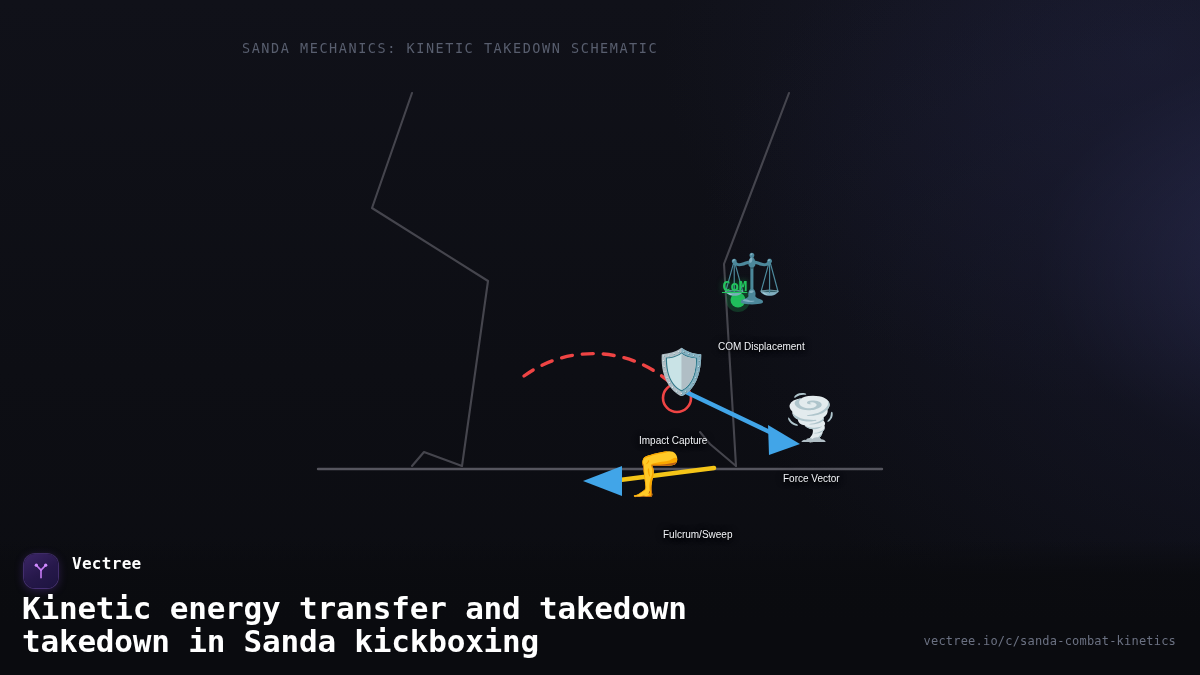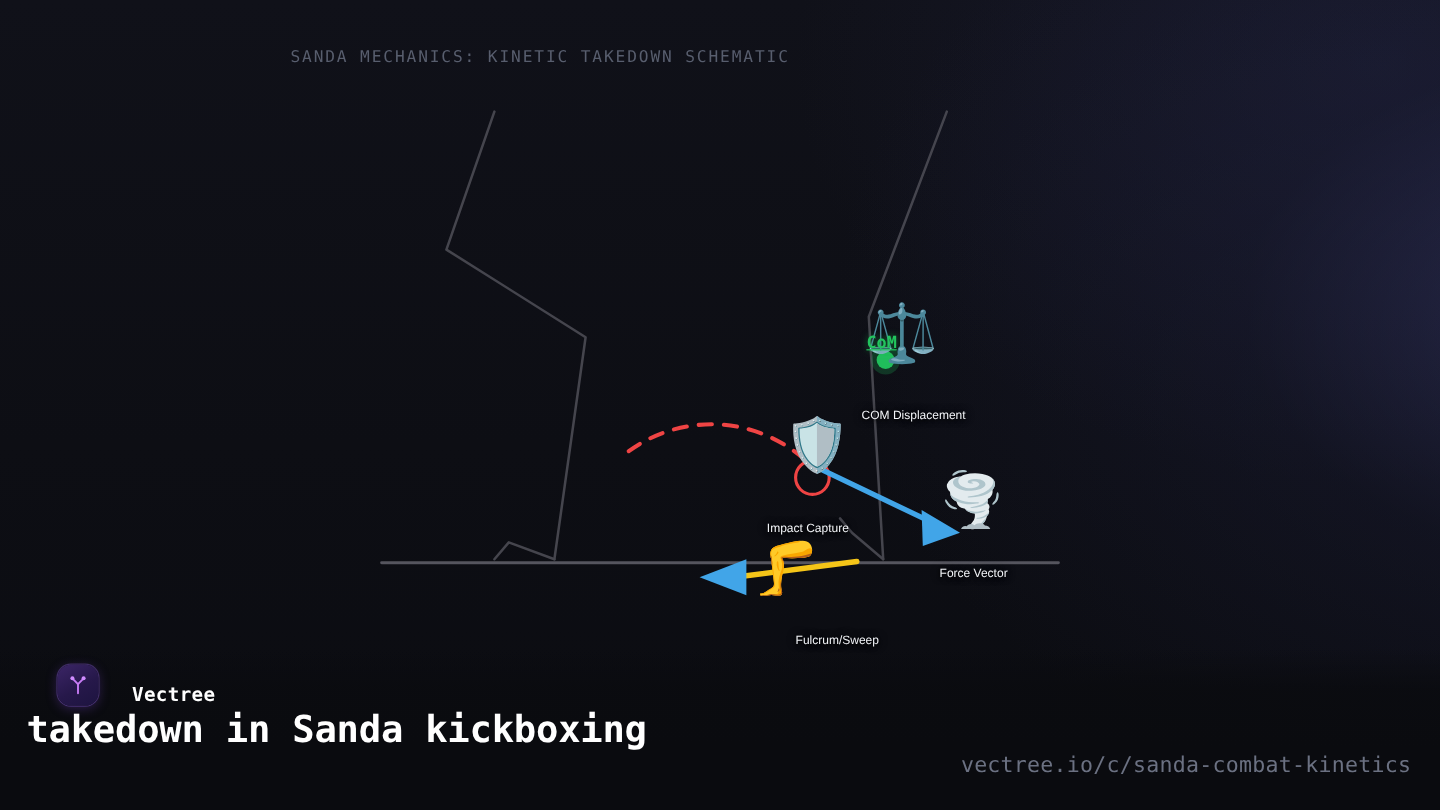--- a/index.html
+++ b/index.html
@@ -52,41 +52,41 @@
   }
   #label-com{left:718px;top:341px;}
   #label-impact{left:639px;top:435px;}
   #label-force{left:783px;top:473px;}
   #label-fulcrum{left:636px;top:529px;margin-left:27px;}
   
   #footer{
     position:absolute;left:0;bottom:0;width:1200px;height:135px;
     background:linear-gradient(180deg,rgba(11,12,17,0) 0%,rgba(10,11,15,.85) 26%,#0a0b0f 62%);
   }
-  #brand-row{position:absolute;left:24px;top:14px;display:flex;align-items:flex-end;gap:28px;margin-left:24px;}
+  #brand-row{position:absolute;left:24px;top:14px;display:flex;align-items:flex-start;gap:14px;}
   #brand-logo{
     width:34px;height:34px;border-radius:11px;
     background:linear-gradient(150deg,#3b2566 0%,#26184a 55%,#1d1440 100%);
     box-shadow:0 0 0 1px rgba(160,110,255,.30), 0 2px 10px rgba(120,70,210,.35);
     display:flex;align-items:center;justify-content:center;
   }
   #brand-name{
     font-family:"DejaVu Sans Mono","Liberation Mono",monospace;
     font-size:16px;font-weight:bold;color:#ffffff;letter-spacing:.3px;
   }
   #headline{
     position:absolute;left:22px;top:52px;width:840px;
     font-family:"DejaVu Sans Mono","Liberation Mono",monospace;
     font-size:31px;font-weight:bold;line-height:1.05;
     color:#ffffff;letter-spacing:-.2px;
   }
   #site-url{
     position:absolute;right:24px;bottom:27px;
     font-family:"DejaVu Sans Mono","Liberation Mono",monospace;
-    font-size:18px;color:#6b7182;letter-spacing:.2px;
+    font-size:12px;color:#6b7182;letter-spacing:.2px;
   }
 </style>
 </head>
 <body>
 
 <div id="stage">
 
   <div id="schematic-title">SANDA MECHANICS: KINETIC TAKEDOWN SCHEMATIC</div>
 
   <svg id="diagram" viewBox="0 0 1200 675" xmlns="http://www.w3.org/2000/svg">
@@ -139,19 +139,20 @@
             <path d="M12 11 L17.4 5.4"></path>
           </g>
           <circle cx="6.4" cy="5.0" r="2.0" fill="#d08cff"></circle>
           <circle cx="17.6" cy="5.0" r="2.0" fill="#d08cff"></circle>
         </svg>
       </div>
       <div id="brand-name">Vectree</div>
     </div>
 
     <div id="headline">
+      <div>Kinetic energy transfer and takedown</div>
       <div>takedown in Sanda kickboxing</div>
     </div>
 
     <div id="site-url">vectree.io/c/sanda-combat-kinetics</div>
   </div>
 
 </div>
 
 </body></html>

